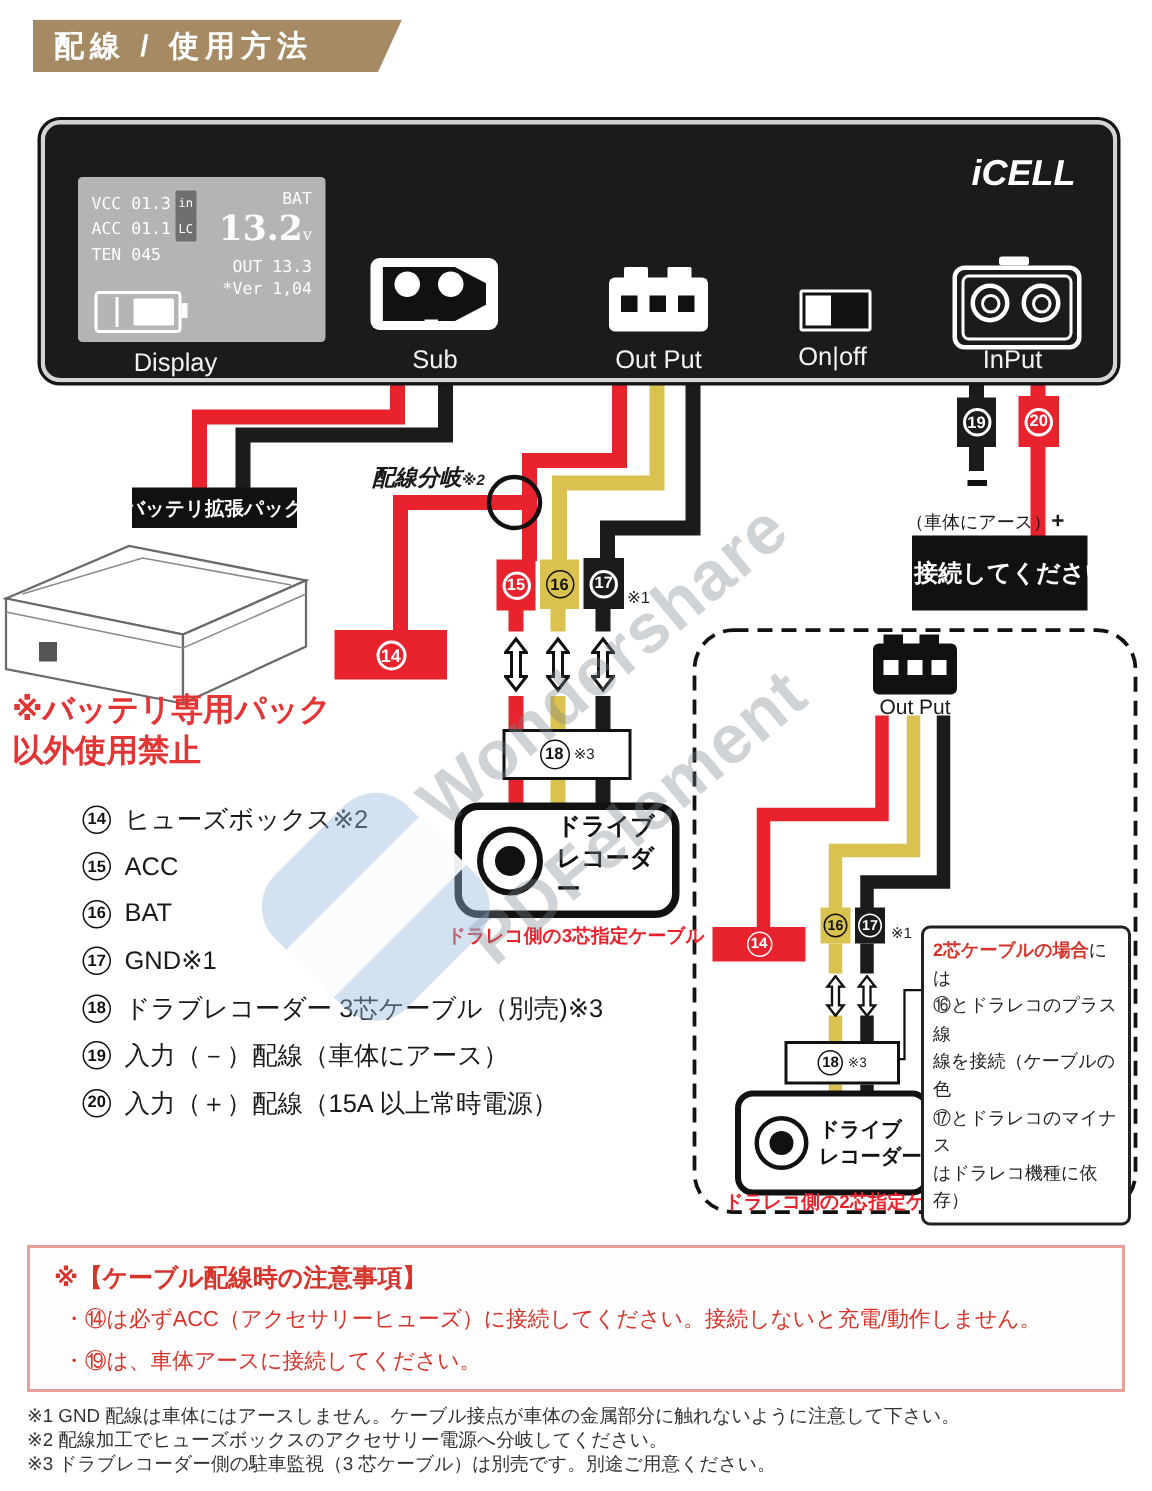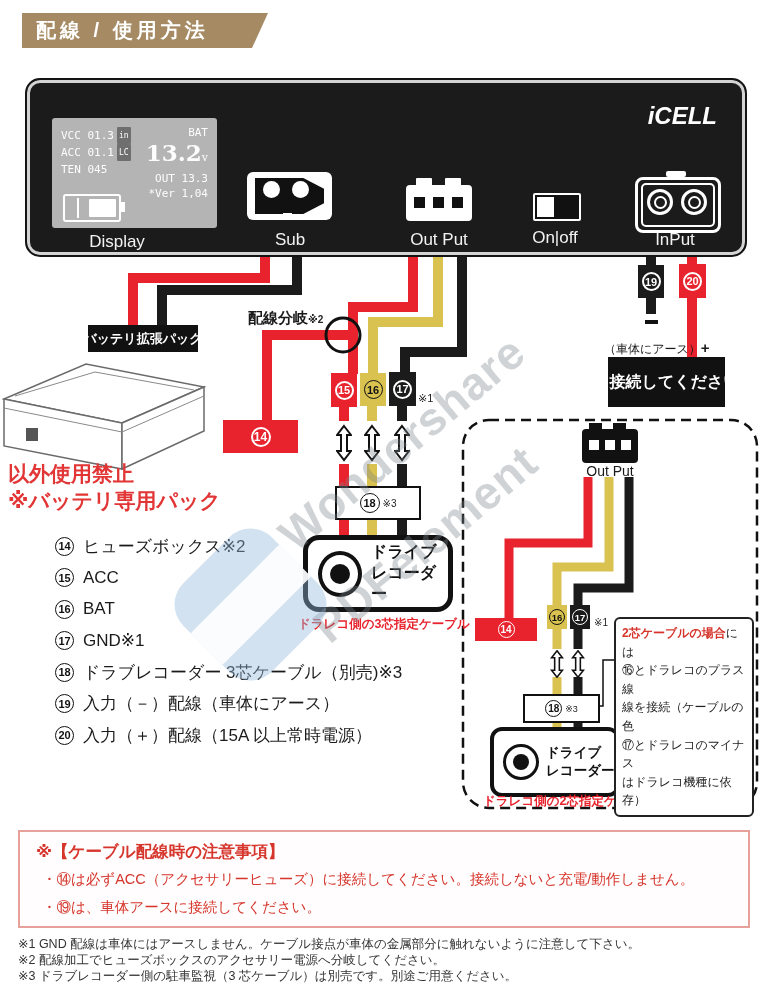--- a/index.html
+++ b/index.html
@@ -206,25 +206,25 @@
     <div class="abs plabel" style="left:90px;top:152px;">Display</div>
     <div class="abs plabel" style="left:263px;top:150px;">Sub</div>
     <div class="abs plabel" style="left:412px;top:150px;">Out Put</div>
     <div class="abs plabel" style="left:528px;top:148px;">On|off</div>
     <div class="abs plabel" style="left:648px;top:150px;">InPut</div>
   </div>
 
   <div class="abs blkbox z2" style="left:88px;top:325px;width:110px;height:27px;font-size:13px;font-weight:bold;">バッテリ拡張パック</div>
 
   <div class="abs redwarn z2" style="left:8px;top:460px;">
+    <div>※バッテリ専用パック</div>
     <div>以外使用禁止</div>
-    <div>※バッテリ専用パック</div>
-  </div>
-
-  <div class="abs z2" style="left:248px;top:309px;font-size:15px;font-weight:bold;white-space:nowrap;">
+  </div>
+
+  <div class="abs z2" style="left:248px;top:309px;font-size:15px;font-weight:bold;white-space:nowrap;font-style:italic;">
     <span>配線分岐</span><span class="refmark" style="font-size:10px;">※2</span>
   </div>
 
   <div class="abs tag bgred z2" style="left:223px;top:420px;width:75px;height:33px;">
     <span class="cn cn-w" style="width:20px;height:20px;font-size:12px;">14</span>
   </div>
   <div class="abs tag bgred z2" style="left:331px;top:373px;width:26px;height:34px;">
     <span class="cn cn-w" style="width:19px;height:19px;font-size:11px;">15</span>
   </div>
   <div class="abs tag bgyel z2" style="left:360px;top:373px;width:26px;height:33px;">

